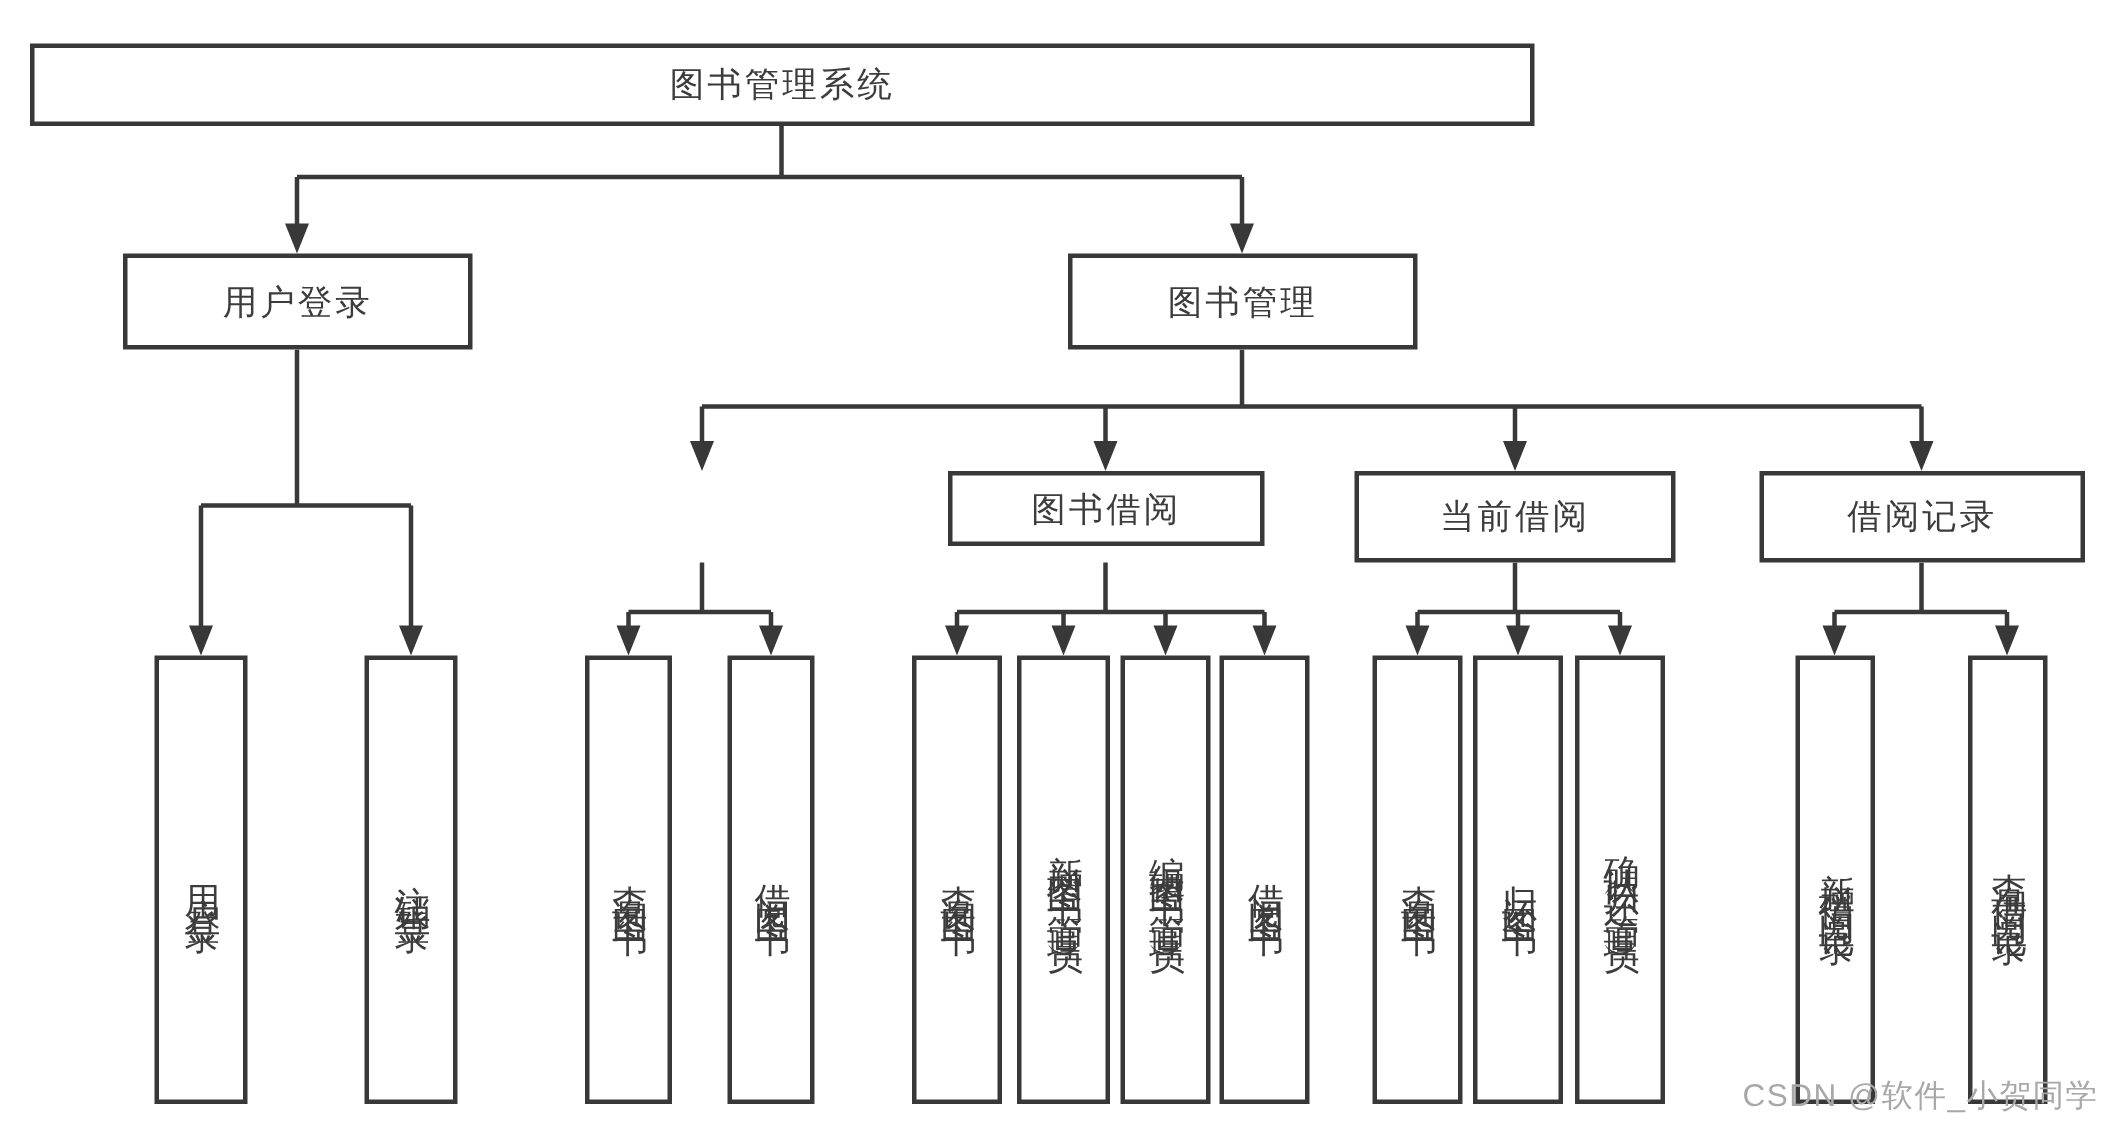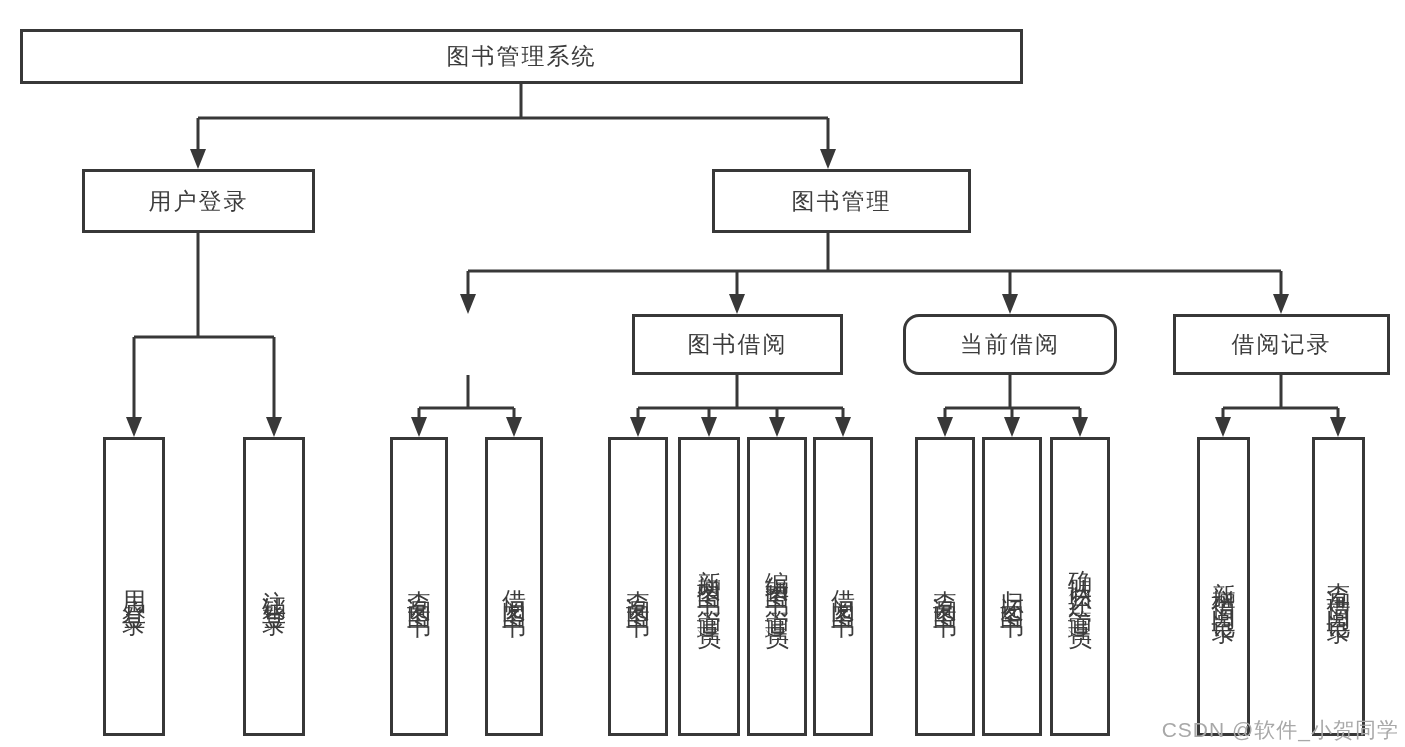--- a/index.html
+++ b/index.html
@@ -72,24 +72,24 @@
       M937 417 L953 417 L945 437 Z
       M1004 417 L1020 417 L1012 437 Z
       M1072 417 L1088 417 L1080 437 Z
       M1215 417 L1231 417 L1223 437 Z
       M1330 417 L1346 417 L1338 437 Z"></path>
   </svg>
 
   <div class="hbox" style="left:20px;top:13px;width:1003px;height:55px;margin-top:16px;">图书管理系统</div>
 
   <div class="hbox" style="left:82px;top:169px;width:233px;height:64px;">用户登录</div>
-  <div class="hbox" style="left:712px;top:169px;width:259px;height:64px;">图书管理</div>
+  <div class="hbox" style="left:712px;top:169px;width:233px;height:64px;">图书管理</div>
 
-  <div class="hbox" style="left:632px;top:314px;width:211px;height:61px;">图书借阅</div>
-  <div class="hbox" style="left:903px;top:314px;width:214px;height:61px;border-radius:16px;">当前借阅</div>
+  <div class="hbox" style="left:632px;top:314px;width:211px;height:50px;">图书借阅</div>
+  <div class="hbox" style="left:903px;top:314px;width:214px;height:61px;">当前借阅</div>
   <div class="hbox" style="left:1173px;top:314px;width:217px;height:61px;">借阅记录</div>
 
   <div class="vbox" style="left:103px;top:437px;width:62px;height:299px;">用户登录</div>
   <div class="vbox" style="left:243px;top:437px;width:62px;height:299px;">注销登录</div>
 
   <div class="vbox" style="left:390px;top:437px;width:58px;height:299px;">查询图书</div>
   <div class="vbox" style="left:485px;top:437px;width:58px;height:299px;">借阅图书</div>
 
   <div class="vbox" style="left:608px;top:437px;width:60px;height:299px;">查询图书</div>
   <div class="vbox" style="left:678px;top:437px;width:62px;height:299px;">新增图书（管理员）</div>

